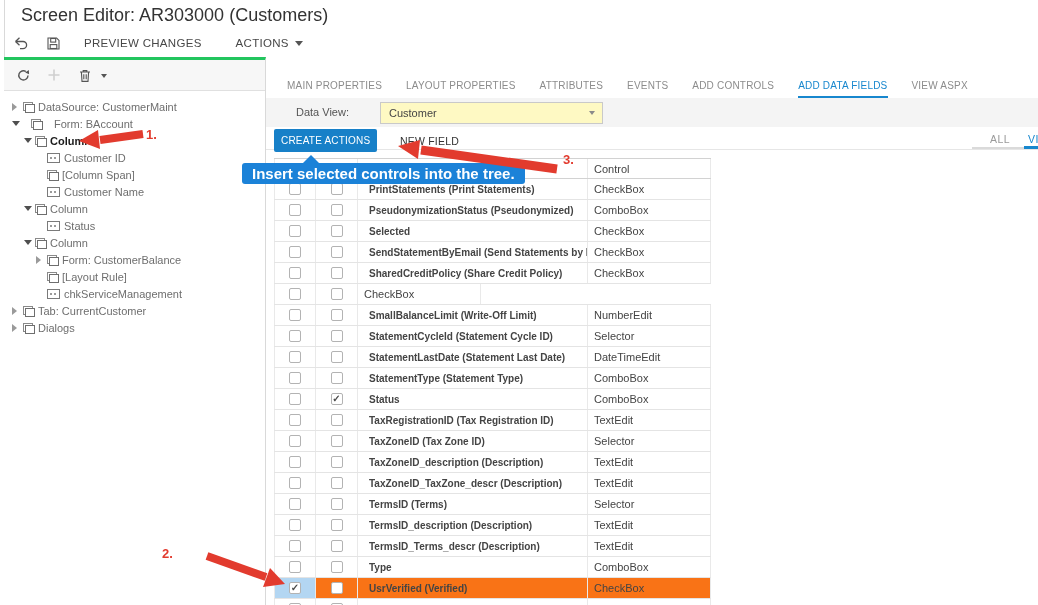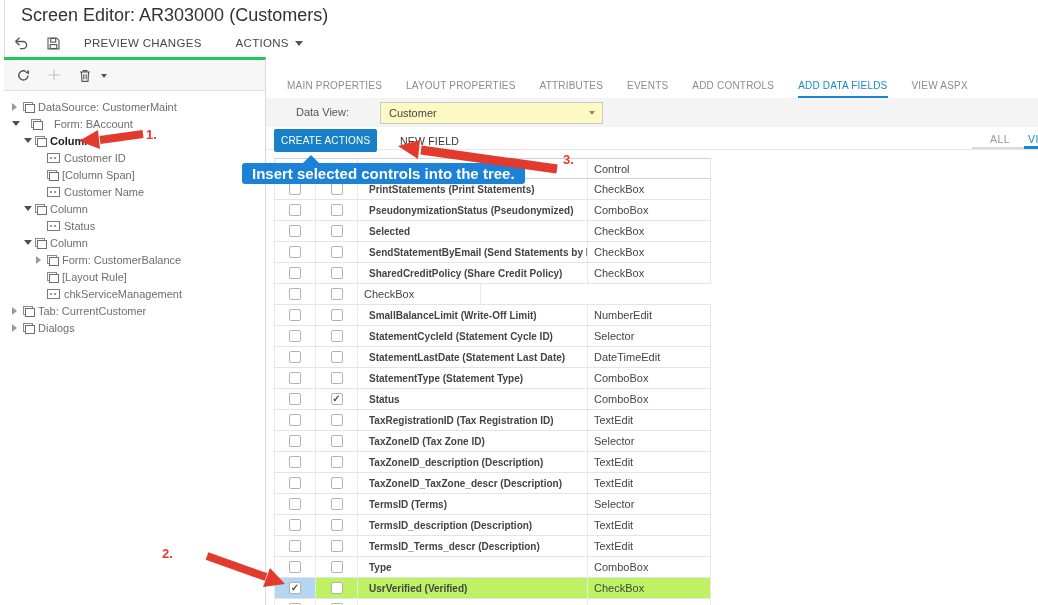--- a/index.html
+++ b/index.html
@@ -49,21 +49,21 @@
   #new-field-btn { left:400px; top:135px; font-size:10.5px; color:#333; letter-spacing:.2px; cursor:pointer; }
   #filter-all { left:990px; top:133px; font-size:10.5px; color:#9a9a9a; letter-spacing:.4px; cursor:pointer; }
   #filter-visible { left:1028px; top:133px; font-size:10.5px; color:#1787ce; letter-spacing:.4px; cursor:pointer; }
   #filter-underline-gray { left:972px; top:147px; width:52px; height:2px; background:#dadada; }
   #filter-underline-blue { left:1024px; top:146px; width:14px; height:3px; background:#1787ce; }
 
   
   #grid { left:274px; top:158px; width:437px; }
   .grid-header { display:flex; height:21px; border-top:1px solid #d2d2d2; border-bottom:1px solid #d2d2d2; background:#fff; }
   .grid-row { display:flex; height:21px; border-bottom:1px solid #e4e4e4; background:#fff; }
-  .grid-row.highlighted { background:#bef264; }
+  .grid-row.highlighted { background:#f97316; }
   .cell { border-right:1px solid #e9e9e9; display:flex; align-items:center; overflow:hidden; white-space:nowrap; }
   .cell:first-child { border-left:1px solid #e9e9e9; }
   .cell.c-cb { width:42px; justify-content:center; flex:none; }
   .cell.c-name { width:230px; padding-left:11px; flex:none; font-size:10px; color:#444;font-weight:bold; }
   .cell.c-ctrl { width:123px; padding-left:6px; flex:none; font-size:11px; color:#444; }
   .grid-row.highlighted .c-cb.hl-cell { background:#b3d6f2; }
   .hdr { font-size:10.5px; color:#9a9a9a; }
   .cb { width:12px; height:12px; border:1px solid #b3b3b3; border-radius:2px; background:#fff; display:flex; align-items:center; justify-content:center; cursor:pointer; }
   .cb.checked::before { content:'\2713'; font-size:10px; font-weight:bold; color:#4a4a4a; margin-top:-1px; }
 

